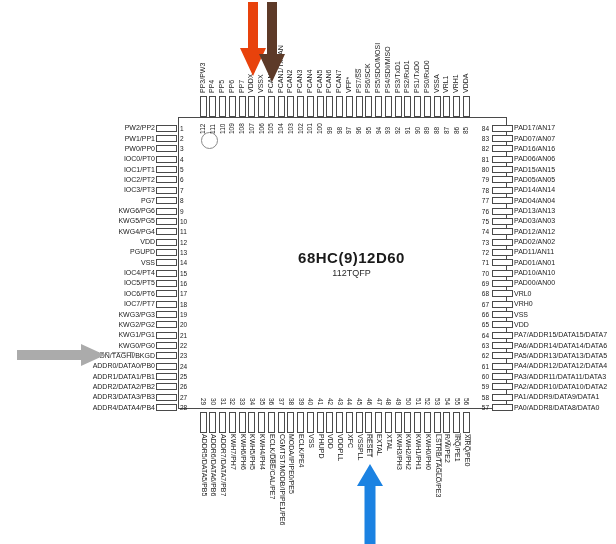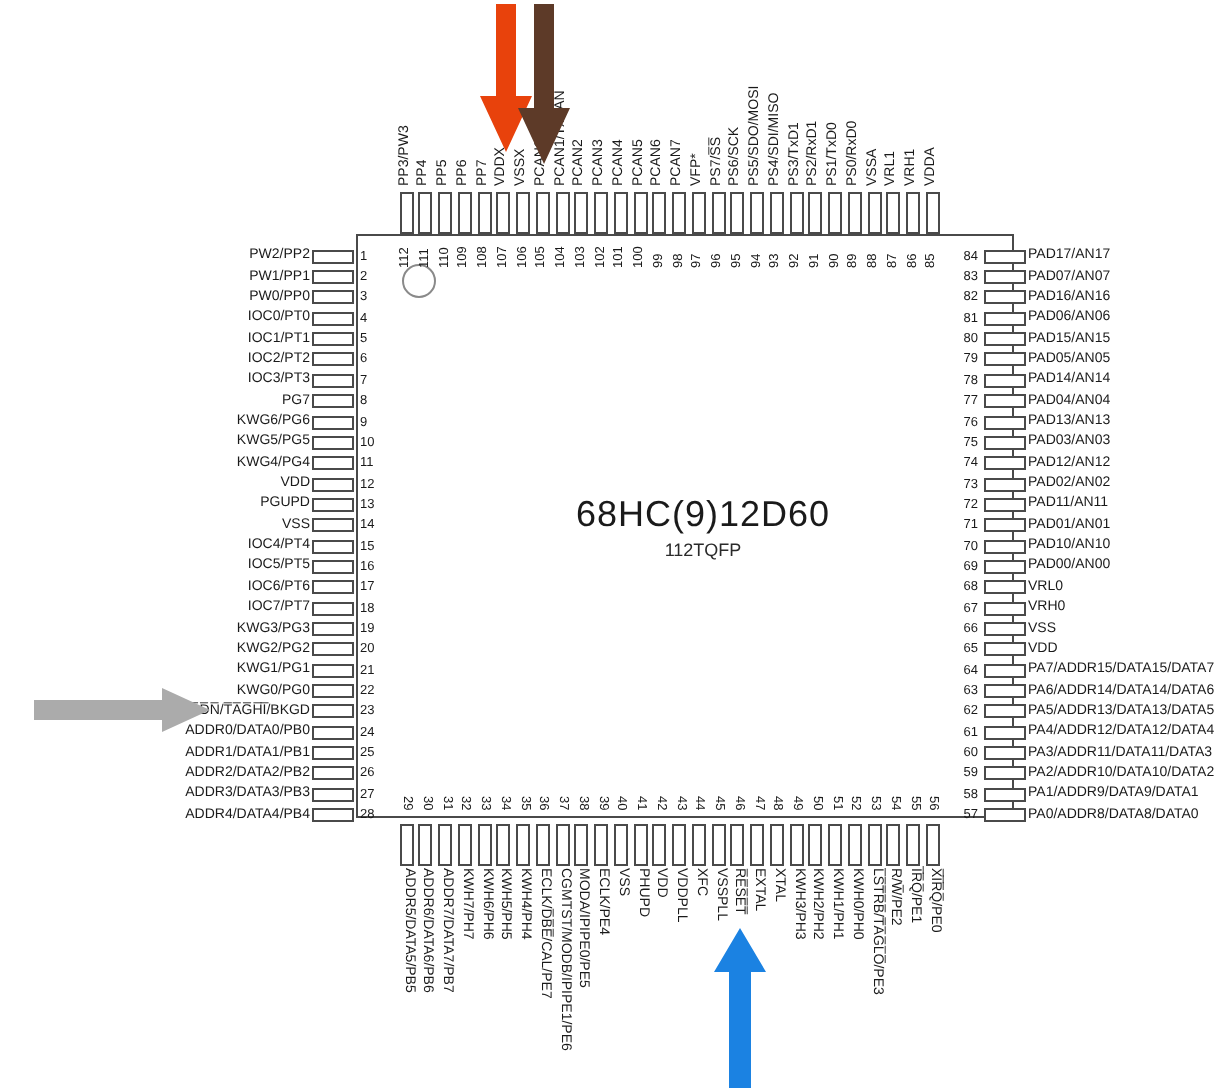--- a/index.html
+++ b/index.html
@@ -1,21 +1,21 @@
 <!DOCTYPE html>
 <html><head>
 <meta charset="utf-8">
 <style>
   html,body{margin:0;padding:0;background:#fff;}
   .stage{position:relative;width:616px;height:544px;background:#fff;overflow:hidden;
          font-family:"Liberation Sans",sans-serif;color:#1a1a1a;}
   .chip{position:absolute;left:178px;top:117px;width:309px;height:290px;
         border:1.5px solid #4a4a4a;display:flex;flex-direction:column;
         align-items:center;justify-content:center;padding-left:18px;box-sizing:content-box;}
-  .chip-title{font-size:18px;font-weight:normal;letter-spacing:.5px;}
+  .chip-title{font-size:15px;font-weight:bold;letter-spacing:.5px;}
   .chip-pkg{font-size:9px;margin-top:2px;color:#2a2a2a;}
   .pin1c{position:absolute;left:22px;top:14px;width:15px;height:15px;border:1.3px solid #8a8a8a;border-radius:50%;}
   .prow{position:absolute;height:10px;display:flex;align-items:center;}
   .left-row{left:0;width:194px;justify-content:flex-end;}
   .right-row{left:475px;width:141px;justify-content:flex-start;}
   .pin-label{font-size:7px;white-space:nowrap;line-height:8px;}
   .pin-num{font-size:6.5px;line-height:7px;}
   .numl{width:14px;padding-left:2px;}
   .numr{width:14px;text-align:right;padding-right:2px;}
   .pbox-h{width:19px;height:5px;border:1px solid #4a4a4a;background:#fff;margin:0 1px;flex:none;}

